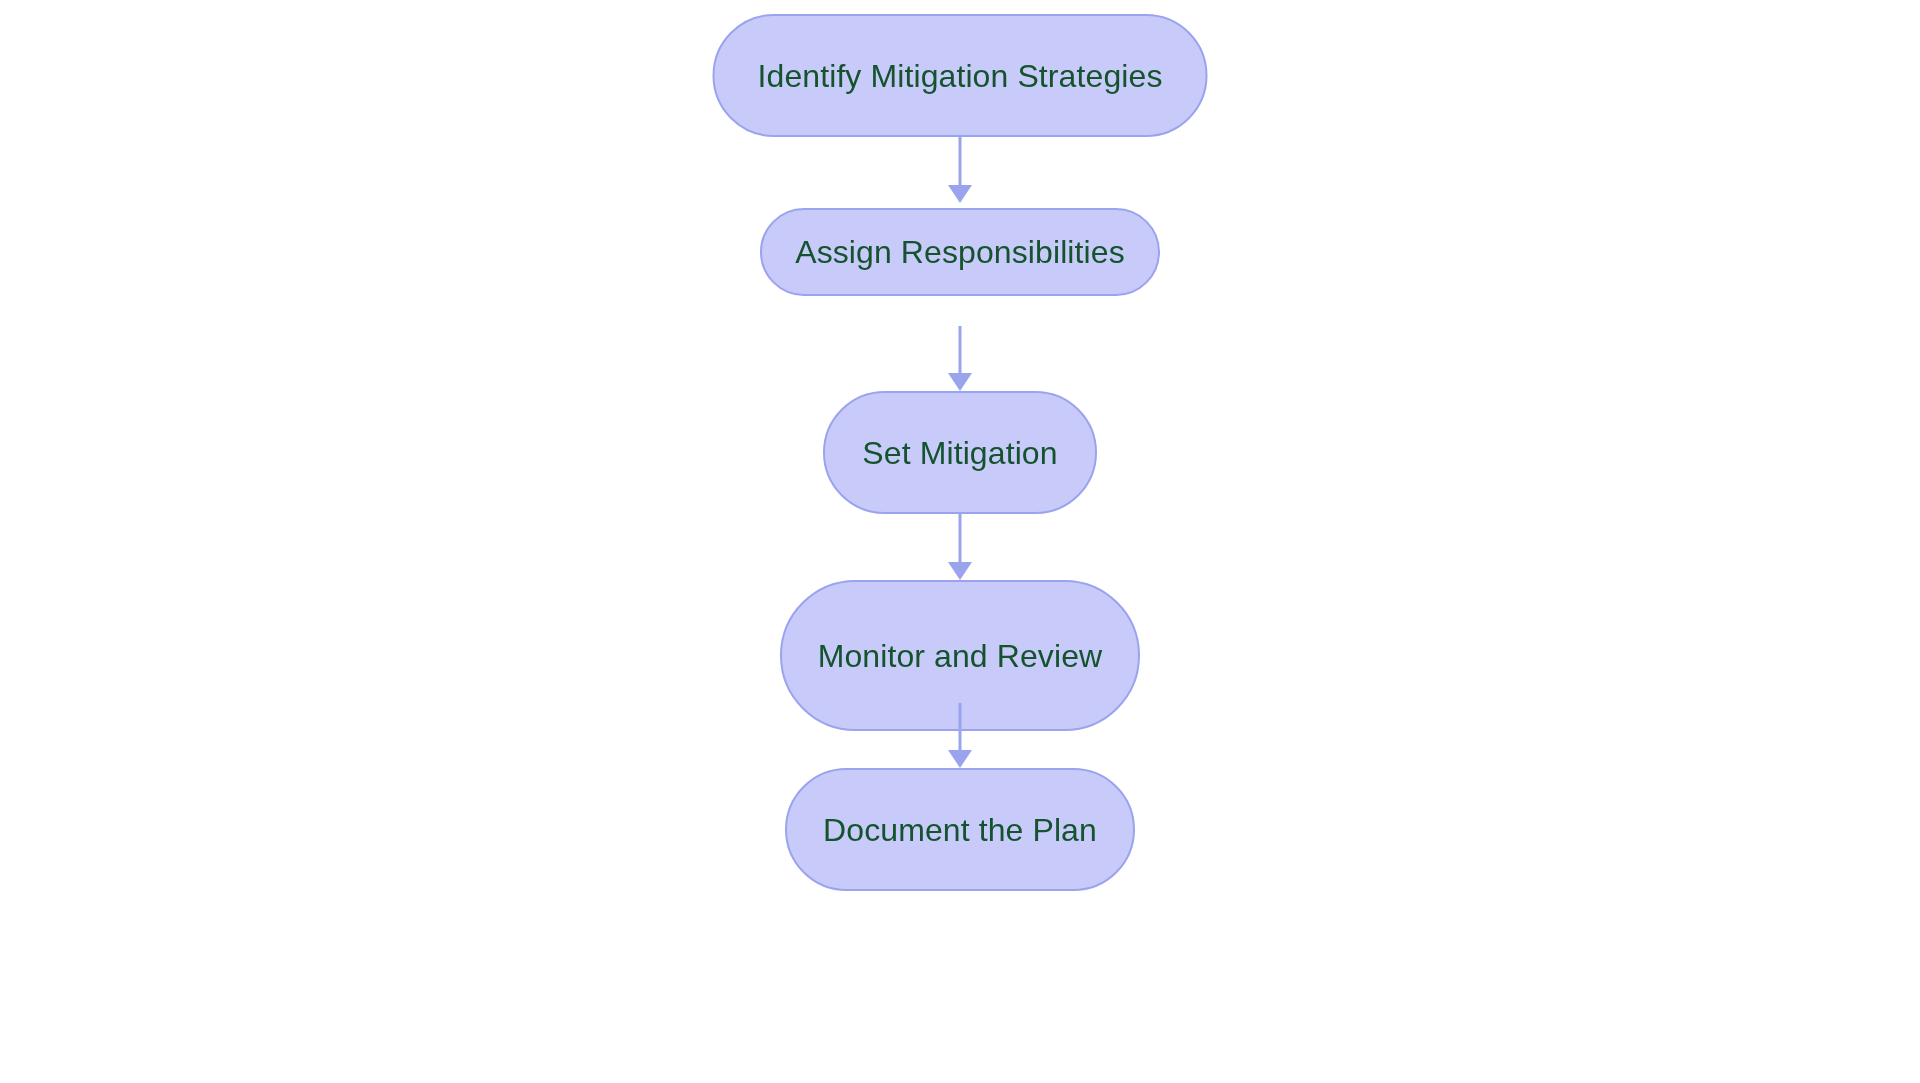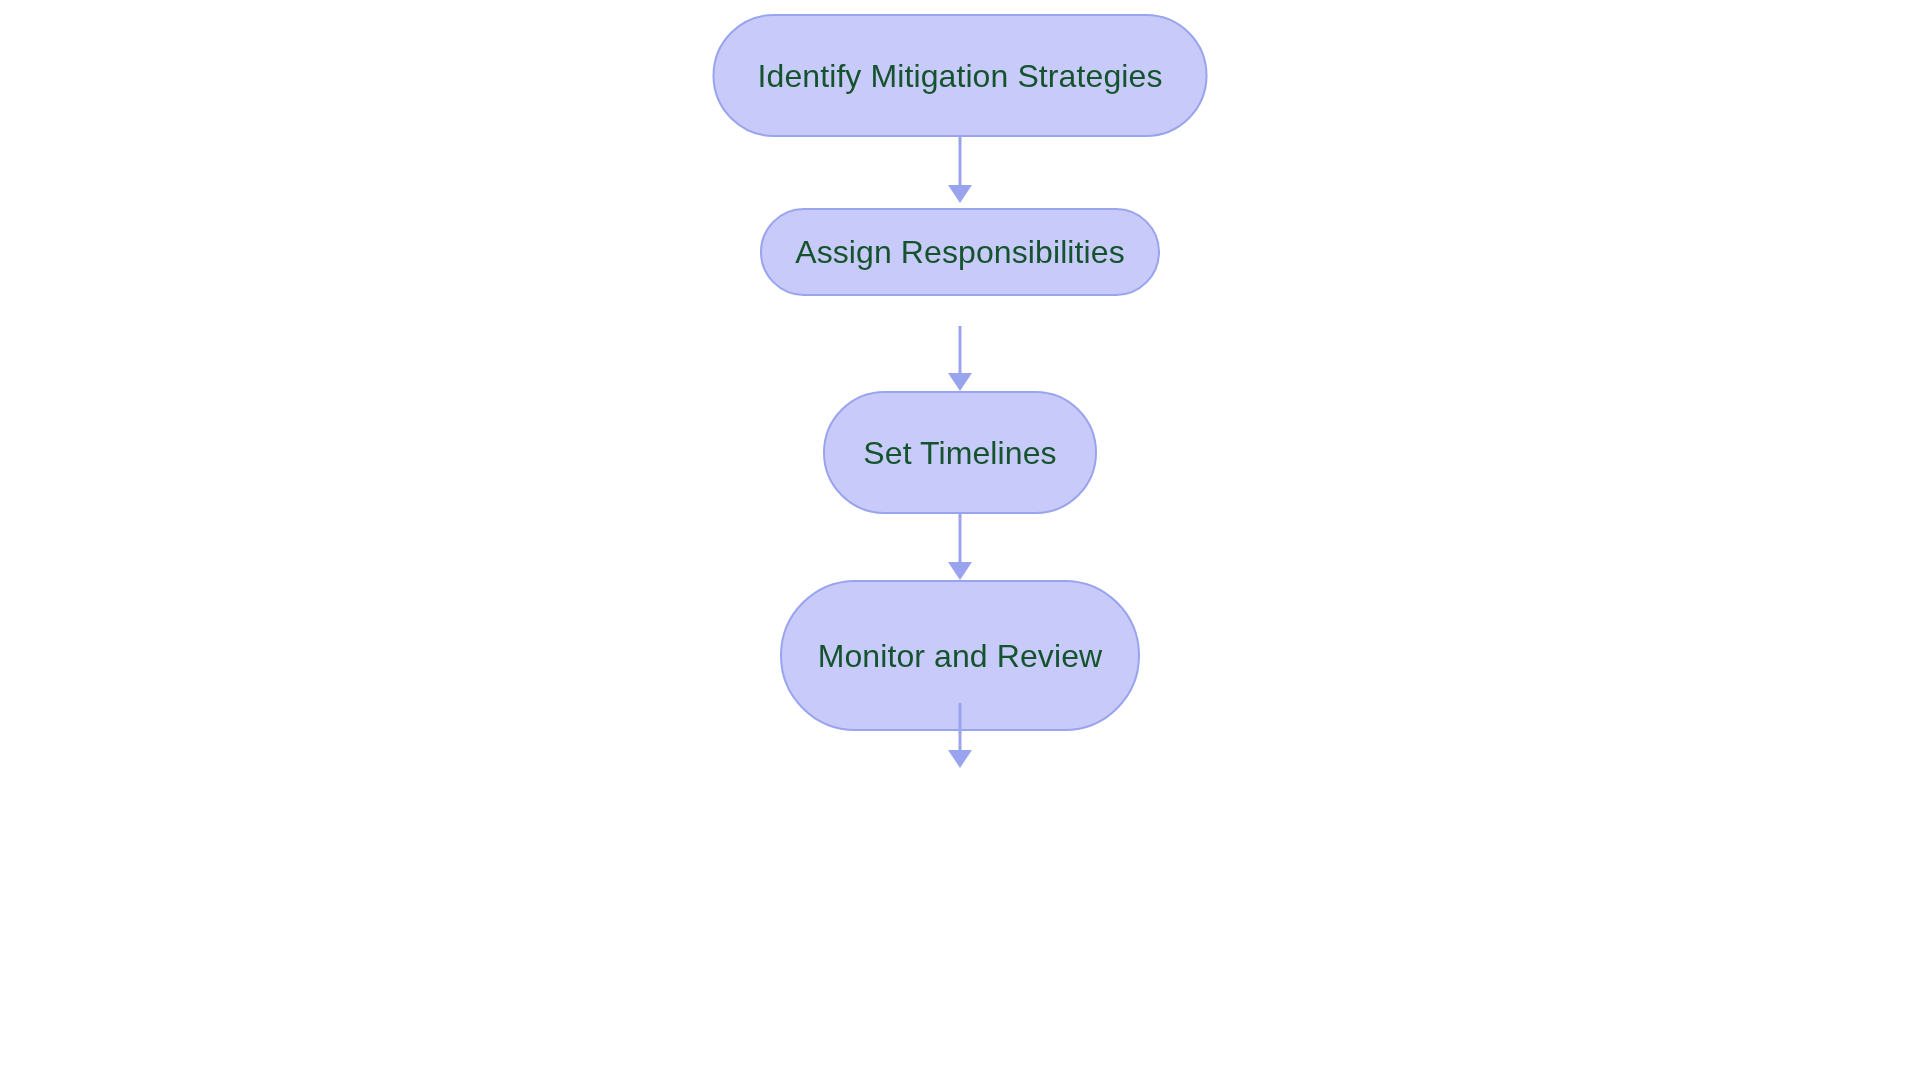--- a/index.html
+++ b/index.html
@@ -108,31 +108,34 @@
   <div class="node" id="node-1">
     <span class="node-label">Assign Responsibilities</span>
   </div>
 
   <div class="edge" id="edge-1">
     <div class="edge-line"></div>
     <div class="edge-head"></div>
   </div>
 
   <div class="node" id="node-2">
-    <span class="node-label">Set Timelines</span>
+    <span class="node-label">Set Mitigation</span>
   </div>
 
   <div class="edge" id="edge-2">
     <div class="edge-line"></div>
     <div class="edge-head"></div>
   </div>
 
   <div class="node" id="node-3">
     <span class="node-label">Monitor and Review</span>
   </div>
 
   <div class="edge" id="edge-3">
     <div class="edge-line"></div>
     <div class="edge-head"></div>
   </div>
 
+  <div class="node" id="node-4">
+    <span class="node-label">Document the Plan</span>
+  </div>
 
 </div>
 
 </body></html>

